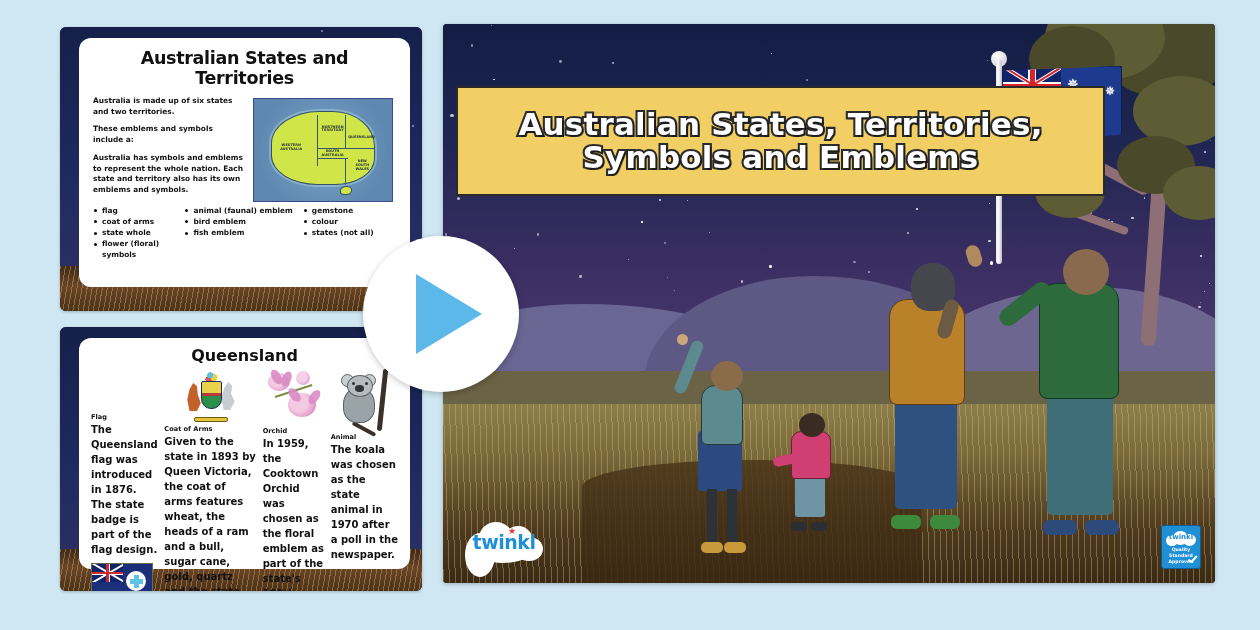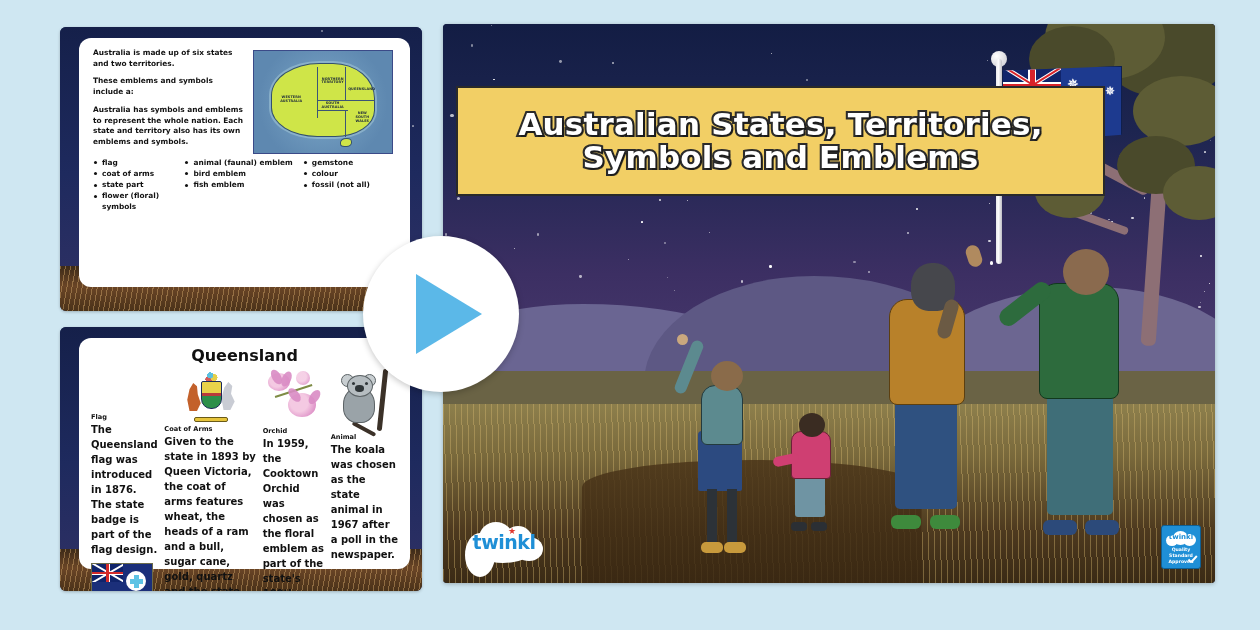--- a/index.html
+++ b/index.html
@@ -321,20 +321,21 @@
         <div class="star" style="width: 1.45px; height: 1.45px; left: 22.46%; top: 72.82%; opacity: 0.61;"></div>
         <div class="star" style="width: 0.84px; height: 0.84px; left: 22.24%; top: 20.05%; opacity: 0.55;"></div>
         <div class="star" style="width: 0.91px; height: 0.91px; left: 16.8%; top: 78.54%; opacity: 0.83;"></div>
         <div class="star" style="width: 1.2px; height: 1.2px; left: 61.5%; top: 25.41%; opacity: 0.62;"></div>
         <div class="star" style="width: 0.99px; height: 0.99px; left: 76.92%; top: 64.76%; opacity: 0.47;"></div>
         <div class="star" style="width: 1.37px; height: 1.37px; left: 66.61%; top: 13.34%; opacity: 0.52;"></div>
       </div>
     <div class="ground"></div>
 
     <div class="card">
+      <div class="s1-title">Australian States and Territories</div>
 
       <div class="s1-body">
         <div class="s1-text">
           <p>Australia is made up of six states and two territories.</p>
           <p>These emblems and symbols include a:</p>
           <p>Australia has symbols and emblems to represent the whole nation. Each state and territory also has its own emblems and symbols.</p>
         </div>
 
         <div class="s1-map">
           <div class="sea"></div>
@@ -350,33 +351,33 @@
           <div class="lbl" style="left:68%;top:36%;width:20%;">QUEENSLAND</div>
           <div class="lbl" style="left:48%;top:50%;width:18%;">SOUTH AUSTRALIA</div>
           <div class="lbl" style="left:70%;top:60%;width:17%;">NEW SOUTH WALES</div>
         </div>
       </div>
 
       <div class="s1-lists">
         <ul class="col-a">
           <li>flag</li>
           <li>coat of arms</li>
-          <li>state part</li>
+          <li>state whole</li>
           <li>flower (floral)</li>
           <li class="cont">symbols</li>
         </ul>
         <ul class="col-b">
           <li>animal (faunal) emblem</li>
           <li>bird emblem</li>
           <li>fish emblem</li>
         </ul>
         <ul class="col-c">
           <li>gemstone</li>
           <li>colour</li>
-          <li>fossil (not all)</li>
+          <li>states (not all)</li>
         </ul>
       </div>
     </div>
   </div>
 
   <div class="slide" id="slide2">
     <div class="sky"></div>
     <div class="stars" id="s2stars">
         <div class="star" style="width: 1.79px; height: 1.79px; left: 16.6%; top: 33.62%; opacity: 0.64;"></div>
         <div class="star" style="width: 2.16px; height: 2.16px; left: 60.33%; top: 46.13%; opacity: 0.75;"></div>
@@ -460,21 +461,21 @@
               <div class="branch2"></div>
             <div class="body"></div>
             <div class="ear l"></div>
               <div class="ear r"></div>
             <div class="head"></div>
             <div class="eye l"></div>
               <div class="eye r"></div>
             <div class="nose"></div>
           </div>
           <h4>Animal</h4>
-          <p>The koala was chosen as the state animal in 1967 after a poll in the newspaper.</p>
+          <p>The koala was chosen as the state animal in 1970 after a poll in the newspaper.</p>
         </div>
       </div>
     </div>
   </div>
 
   <div id="main">
     <div class="nightsky"></div>
     <div class="starfield" id="mainstars">
         <div class="star" style="width: 1.39px; height: 1.39px; left: 23.95%; top: 65.62%; opacity: 0.63;"></div>
         <div class="star" style="width: 2.11px; height: 2.11px; left: 70.66%; top: 60.4%; opacity: 0.78;"></div>

